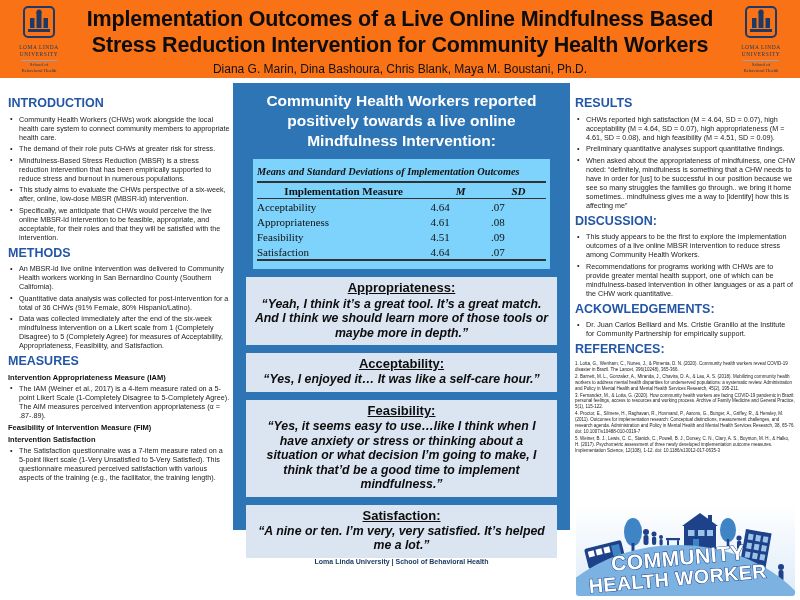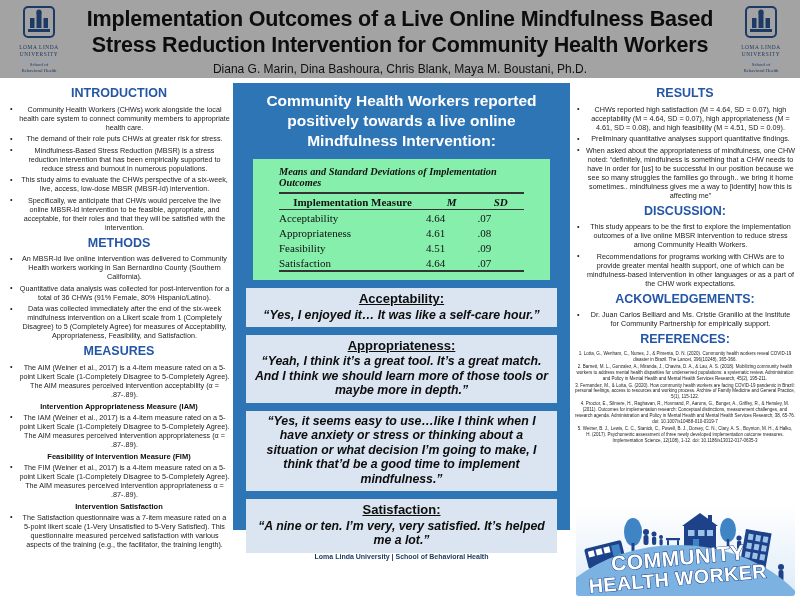--- a/index.html
+++ b/index.html
@@ -3,46 +3,46 @@
 <meta charset="utf-8">
 <style>
   * { margin:0; padding:0; box-sizing:border-box; }
   html,body { width:800px; height:600px; }
   body {
     position:relative; overflow:hidden; background:#ffffff;
     font-family:"Liberation Sans", sans-serif; color:#1a1a1a;
   }
   
   .header { position:absolute; left:0; top:0; width:800px; height:78px;
-            background:#a3a3a3; text-align:center; }
+            background:#f97316; text-align:center; }
   .title  { font-weight:bold; font-size:21.5px; line-height:1.2; color:#0d0d0d;
             padding:7px 74px 0; letter-spacing:-0.2px; }
   .authors{ font-size:12px; margin-top:3px; color:#111; }
   .logo   { position:absolute; top:5px; width:62px; text-align:center; color:#1d3a66; }
   .logo.left  { left:8px; }
   .logo.right { right:8px; }
   .logo-org   { font-family:"Liberation Serif", serif; font-size:5.4px; letter-spacing:0.6px; line-height:1.25; margin-top:1px; }
   .logo-school{ font-family:"Liberation Serif", serif; font-size:4.8px; line-height:1.25; margin-top:2px; border-top:0.5px solid #8ea6c4; padding-top:1.5px; display:inline-block; }
   
-  .col { position:absolute; top:82px; font-size:7.2px; line-height:1.25; color:#222;text-align:center; }
+  .col { position:absolute; top:92px; font-size:7.2px; line-height:1.25; color:#222; }
   .col-left  { left:8px;  width:222px; }
   .col-right { left:575px; width:220px; }
   .section-h { color:#2456a8; font-size:12.5px; font-weight:bold; margin:4px 0 3px; }
   ul.bullets { list-style:none; }
   ul.bullets li { position:relative; padding-left:11px; margin-bottom:2.5px; }
   ul.bullets li::before { content:"•"; position:absolute; left:2px; top:-0.5px; }
   .subhead { font-weight:bold; font-size:7.5px; margin:3px 0 1.5px; color:#111; }
   ul.refs { list-style:none; font-size:4.5px; line-height:1.3; color:#222; }
   ul.refs li { margin-bottom:1.2px; }
   
   .mid { position:absolute; left:233px; top:83px; width:337px; height:447px;
          background:#2e75b6; display:flex; flex-direction:column; }
   .mid-headline { color:#ffffff; font-weight:bold; font-size:15.5px; line-height:1.28;
                   text-align:center; padding:8px 14px 0; }
-  .table-card { background:#86efac; margin:9px 20px 0; padding:7px 26px 8px; }
+  .table-card { background:#7dd3fc; margin:9px 20px 0; padding:7px 4px 8px; }
   .table-title { font-family:"Liberation Serif", serif; font-style:italic; font-weight:bold;
                  font-size:10.3px; color:#111; margin-bottom:4px; }
   table.apa { width:100%; border-collapse:collapse; font-family:"Liberation Serif", serif;
               font-size:11px; color:#111; border-top:2px solid #333; }
   table.apa th { text-align:center; font-weight:bold; border-bottom:1.2px solid #333; padding:1.5px 0; }
   table.apa th.stat { font-style:italic; }
   table.apa td { padding:1.5px 0; }
   table.apa tbody tr:last-child td { border-bottom:2px solid #333; }
   .quote-box { background:#dbe5f1; margin:8px 13px 0; padding:3px 8px 5px; text-align:center; }
   .quote-head { font-size:13px; font-weight:bold; text-decoration:underline; color:#0d0d0d; line-height:1.25; }
@@ -95,44 +95,38 @@
     </div>
   </div>
 </div>
 
 <div class="col col-left">
   <div class="section-h">INTRODUCTION</div>
   <ul class="bullets">
     <li>Community Health Workers (CHWs) work alongside the local health care system to connect community members to appropriate health care.</li>
     <li>The demand of their role puts CHWs at greater risk for stress.</li>
     <li>Mindfulness-Based Stress Reduction (MBSR) is a stress reduction intervention that has been empirically supported to reduce stress and burnout in numerous populations.</li>
-    <li>This study aims to evaluate the CHWs perspective of a six-week, live, access, low-dose MBSR (MBSR-ld) intervention.</li>
+    <li>This study aims to evaluate the CHWs perspective of a six-week, after, online, low-dose MBSR (MBSR-ld) intervention.</li>
     <li>Specifically, we anticipate that CHWs would perceive the live online MBSR-ld intervention to be feasible, appropriate, and acceptable, for their roles and that they will be satisfied with the intervention.</li>
   </ul>
 
   <div class="section-h">METHODS</div>
   <ul class="bullets">
     <li>An MBSR-ld live online intervention was delivered to Community Health workers working in San Bernardino County (Southern California).</li>
     <li>Quantitative data analysis was collected for post-intervention for a total of 36 CHWs (91% Female, 80% Hispanic/Latino).</li>
     <li>Data was collected immediately after the end of the six-week mindfulness intervention on a Likert scale from 1 (Completely Disagree) to 5 (Completely Agree) for measures of Acceptability, Appropriateness, Feasibility, and Satisfaction.</li>
   </ul>
 
   <div class="section-h">MEASURES</div>
 
-  <ul class="bullets">
-    <li>The AIM (Weiner et al., 2017) is a 4-item measure rated on a 5-point Likert Scale (1-Completely Disagree to 5-Completely Agree). The AIM measures perceived intervention acceptability (α = .87-.89).</li>
-  </ul>
   <div class="subhead">Intervention Appropriateness Measure (IAM)</div>
   <ul class="bullets">
     <li>The IAM (Weiner et al., 2017) is a 4-item measure rated on a 5-point Likert Scale (1-Completely Disagree to 5-Completely Agree). The AIM measures perceived intervention appropriateness (α = .87-.89).</li>
   </ul>
   <div class="subhead">Feasibility of Intervention Measure (FIM)</div>
-  <ul class="bullets">
-    <li>The FIM (Weiner et al., 2017) is a 4-item measure rated on a 5-point Likert Scale (1-Completely Disagree to 5-Completely Agree). The AIM measures perceived intervention appropriateness α = .87-.89).</li>
-  </ul>
   <div class="subhead">Intervention Satisfaction</div>
   <ul class="bullets">
     <li>The Satisfaction questionnaire was a 7-item measure rated on a 5-point likert scale (1-Very Unsatisfied to 5-Very Satisfied). This questionnaire measured perceived satisfaction with various aspects of the training (e.g., the facilitator, the training length).</li>
   </ul>
 </div>
 
 <div class="mid">
   <div class="mid-headline">Community Health Workers reported positively towards a live online Mindfulness Intervention:</div>
 
   <div class="table-card">
@@ -169,28 +163,29 @@
         <tr>
           <td>Satisfaction</td>
           <td>4.64</td>
           <td>.07</td>
         </tr>
       </tbody>
     </table>
   </div>
 
   <div class="quote-box">
+    <div class="quote-head">Appropriateness:</div>
+    <div class="quote-text">“Yeah, I think it’s a great tool. It’s a great match. And I think we should learn more of those tools or maybe more in depth.”</div>
+  </div>
+  <div class="quote-box">
     <div class="quote-head">Acceptability:</div>
     <div class="quote-text">“Yes, I enjoyed it… It was like a self-care hour.”</div>
   </div>
   <div class="quote-box">
-    <div class="quote-head">Appropriateness:</div>
-    <div class="quote-text">“Yeah, I think it’s a great tool. It’s a great match. And I think we should learn more of those tools or maybe more in depth.”</div>
-  </div>
-  <div class="quote-box">
+    <div class="quote-head">Feasibility:</div>
     <div class="quote-text">“Yes, it seems easy to use…like I think when I have anxiety or stress or thinking about a situation or what decision I’m going to make, I think that’d be a good time to implement mindfulness.”</div>
   </div>
   <div class="quote-box">
     <div class="quote-head">Satisfaction:</div>
     <div class="quote-text">“A nine or ten. I’m very, very satisfied. It’s helped me a lot.”</div>
   </div>
 
   <div class="mid-footer">Loma Linda University | School of Behavioral Health</div>
 </div>
 
@@ -198,21 +193,21 @@
   <div class="section-h">RESULTS</div>
   <ul class="bullets">
     <li>CHWs reported high satisfaction (M = 4.64, SD = 0.07), high acceptability (M = 4.64, SD = 0.07), high appropriateness (M = 4.61, SD = 0.08), and high feasibility (M = 4.51, SD = 0.09).</li>
     <li>Preliminary quantitative analyses support quantitative findings.</li>
     <li>When asked about the appropriateness of mindfulness, one CHW noted: “definitely, mindfulness is something that a CHW needs to have in order for [us] to be successful in our position because we see so many struggles the families go through.. we bring it home sometimes.. mindfulness gives me a way to [identify] how this is affecting me”</li>
   </ul>
 
   <div class="section-h">DISCUSSION:</div>
   <ul class="bullets">
     <li>This study appears to be the first to explore the implementation outcomes of a live online MBSR intervention to reduce stress among Community Health Workers.</li>
-    <li>Recommendations for programs working with CHWs are to provide greater mental health support, one of which can be mindfulness-based intervention in other languages or as a part of the CHW work expectations.</li>
+    <li>Recommendations for programs working with CHWs are to provide greater mental health support, one of which can be mindfulness-based intervention in other languages or as a part of the CHW work quantitative.</li>
   </ul>
 
   <div class="section-h">ACKOWLEDGEMENTS:</div>
   <ul class="bullets">
     <li>Dr. Juan Carlos Belliard and Ms. Cristie Granillo at the Institute for Community Partnership for empirically support.</li>
   </ul>
 
   <div class="section-h">REFERENCES:</div>
   <ul class="refs">
     <li>1. Lotta, G., Wenham, C., Nunes, J., &amp; Pimenta, D. N. (2020). Community health workers reveal COVID-19 disaster in Brazil. The Lancet, 396(10248), 365-366.</li>

